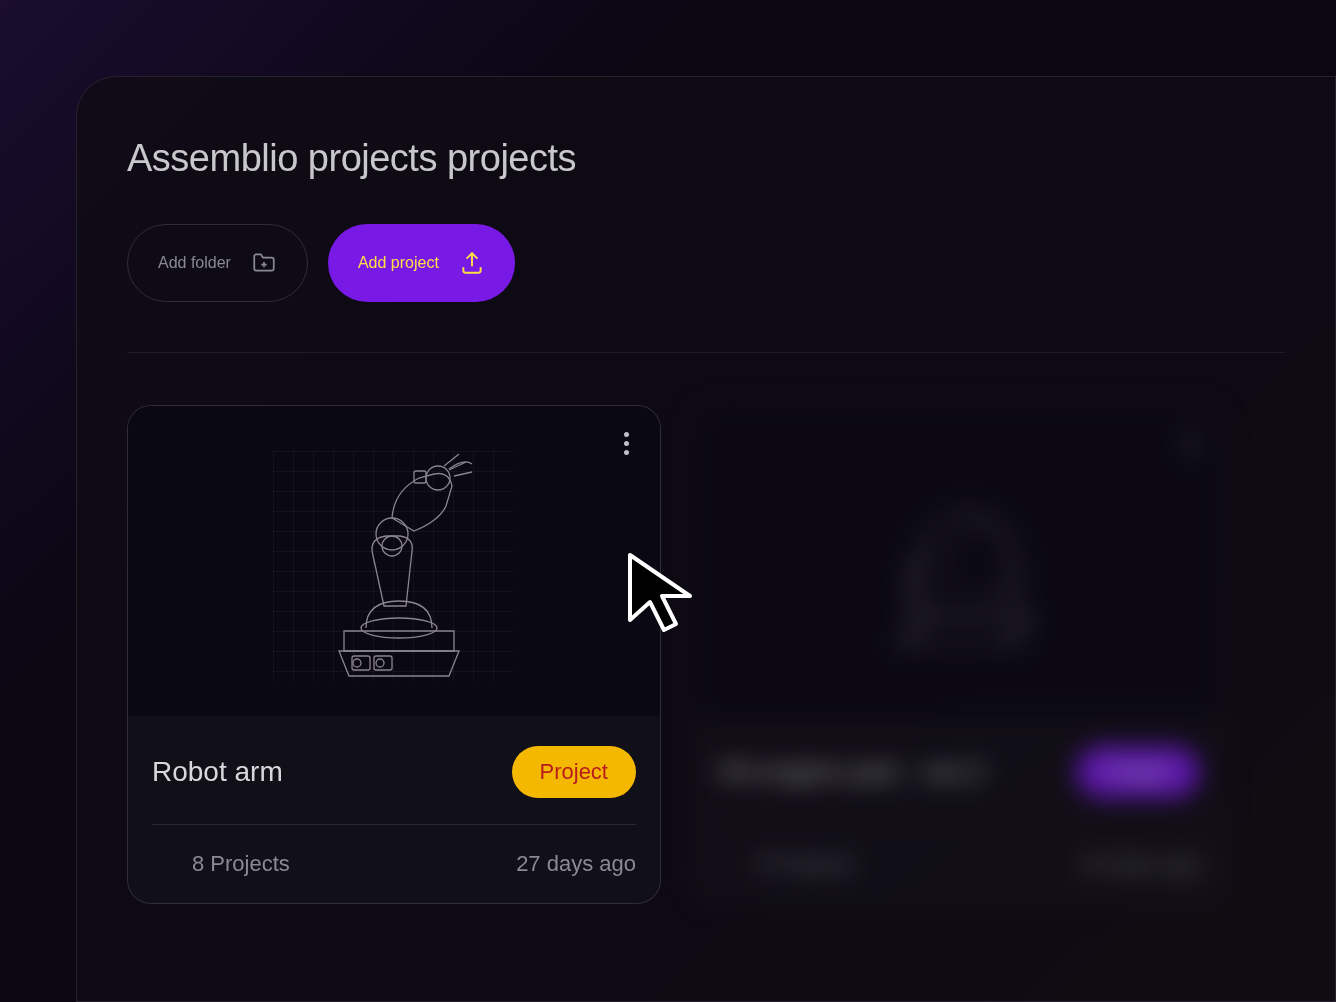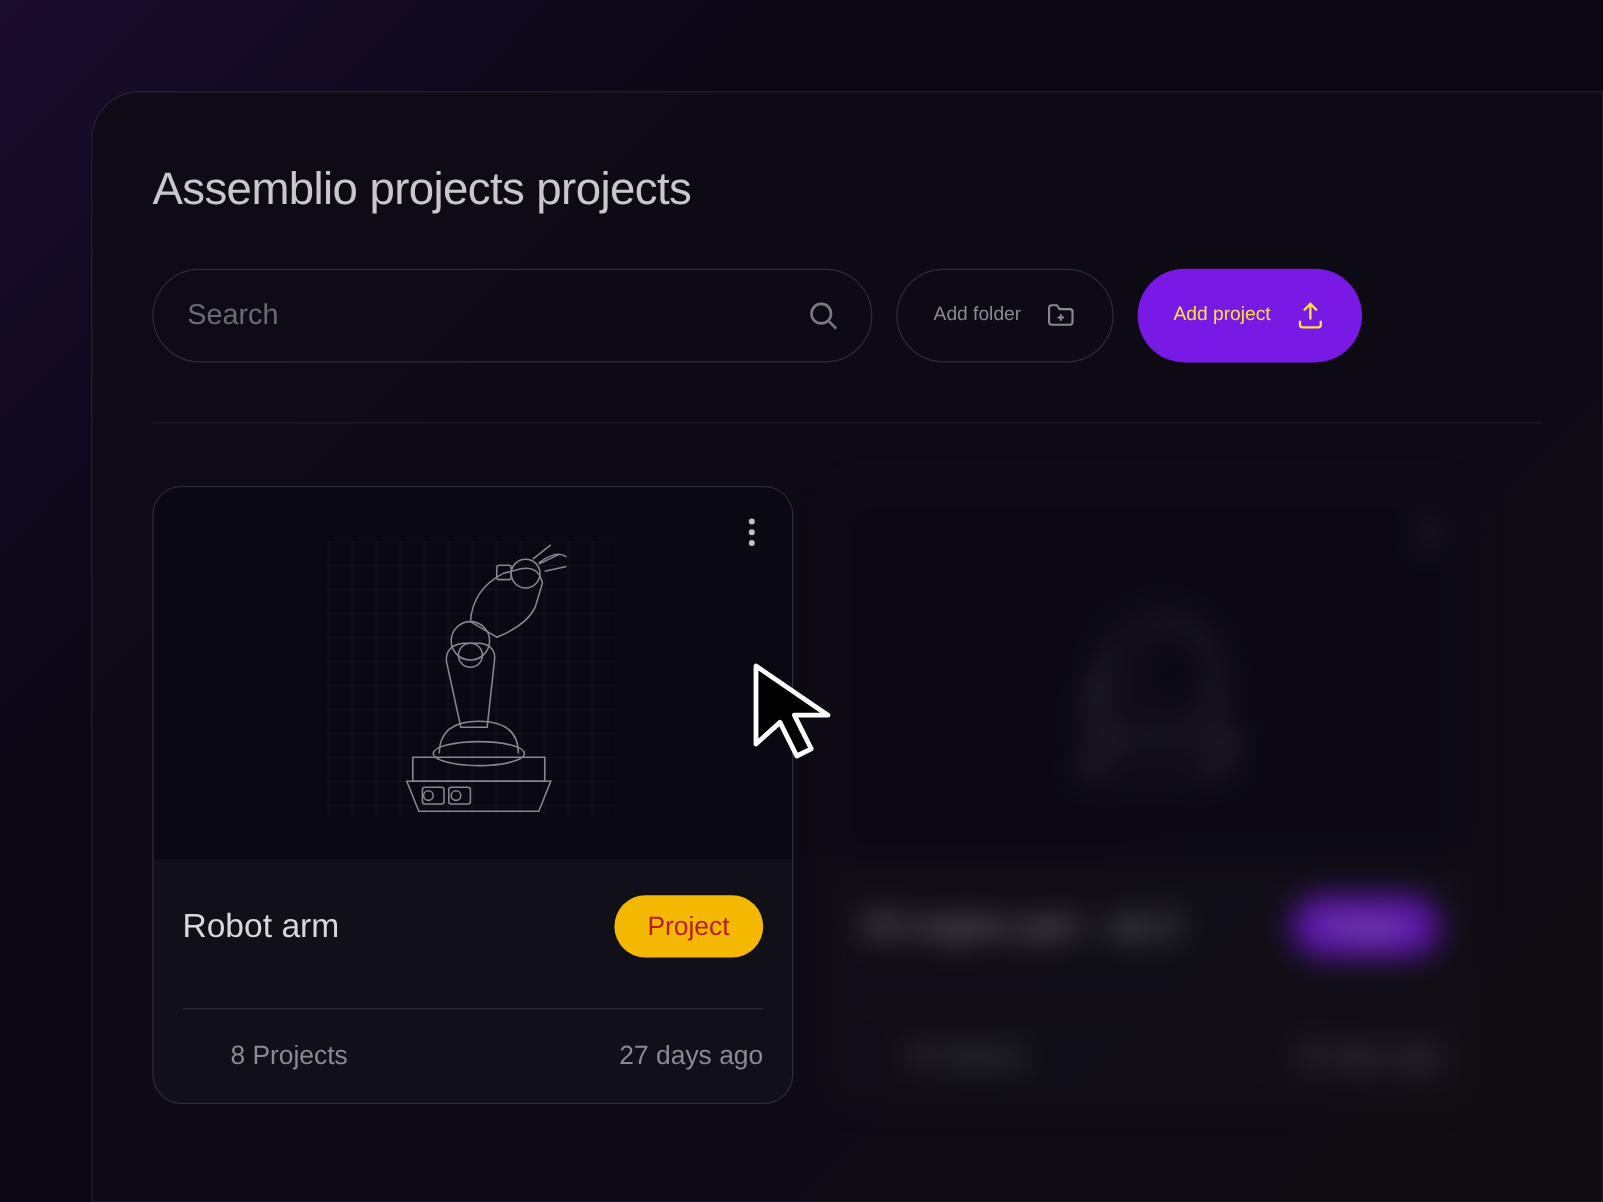--- a/index.html
+++ b/index.html
@@ -159,21 +159,21 @@
       fill: none;
       stroke-width: 1.3;
     }
     .card-body {
       padding: 30px 24px 26px 24px;
     }
     .card-head {
       display: flex;
       align-items: center;
       justify-content: space-between;
-      padding-bottom: 42px;
+      padding-bottom: 26px;
       border-bottom: 1px solid rgba(70, 65, 80, 0.5);
     }
     .card-title {
       color: #d8d8dc;
       font-size: 28px;
       font-weight: 400;
     }
     .badge {
       padding: 13px 28px;
       border-radius: 30px;
@@ -206,27 +206,20 @@
       pointer-events: none;
     }
   </style>
 </head>
 <body>
 
 <div class="panel">
   <h1 class="page-title">Assemblio projects projects</h1>
 
   <div class="toolbar">
-    <div class="search-wrap">
-      <input class="search-input" type="text" placeholder="Search" style="">
-      <svg class="search-icon" viewBox="0 0 24 24">
-        <circle cx="10.5" cy="10.5" r="7.5" stroke="currentColor" stroke-width="2" fill="none"></circle>
-        <line x1="16.5" y1="16.5" x2="22" y2="22" stroke="currentColor" stroke-width="2"></line>
-      </svg>
-    </div>
 
     <button class="btn btn-ghost">
       <span>Add folder</span>
       <svg class="btn-icon" viewBox="0 0 24 24">
         <path d="M3 6a2 2 0 0 1 2-2h4l2 3h8a2 2 0 0 1 2 2v8a2 2 0 0 1-2 2H5a2 2 0 0 1-2-2V6z" stroke="currentColor" stroke-width="1.6" fill="none"></path>
         <line x1="12" y1="11" x2="12" y2="16" stroke="currentColor" stroke-width="1.6"></line>
         <line x1="9.5" y1="13.5" x2="14.5" y2="13.5" stroke="currentColor" stroke-width="1.6"></line>
       </svg>
     </button>
 

